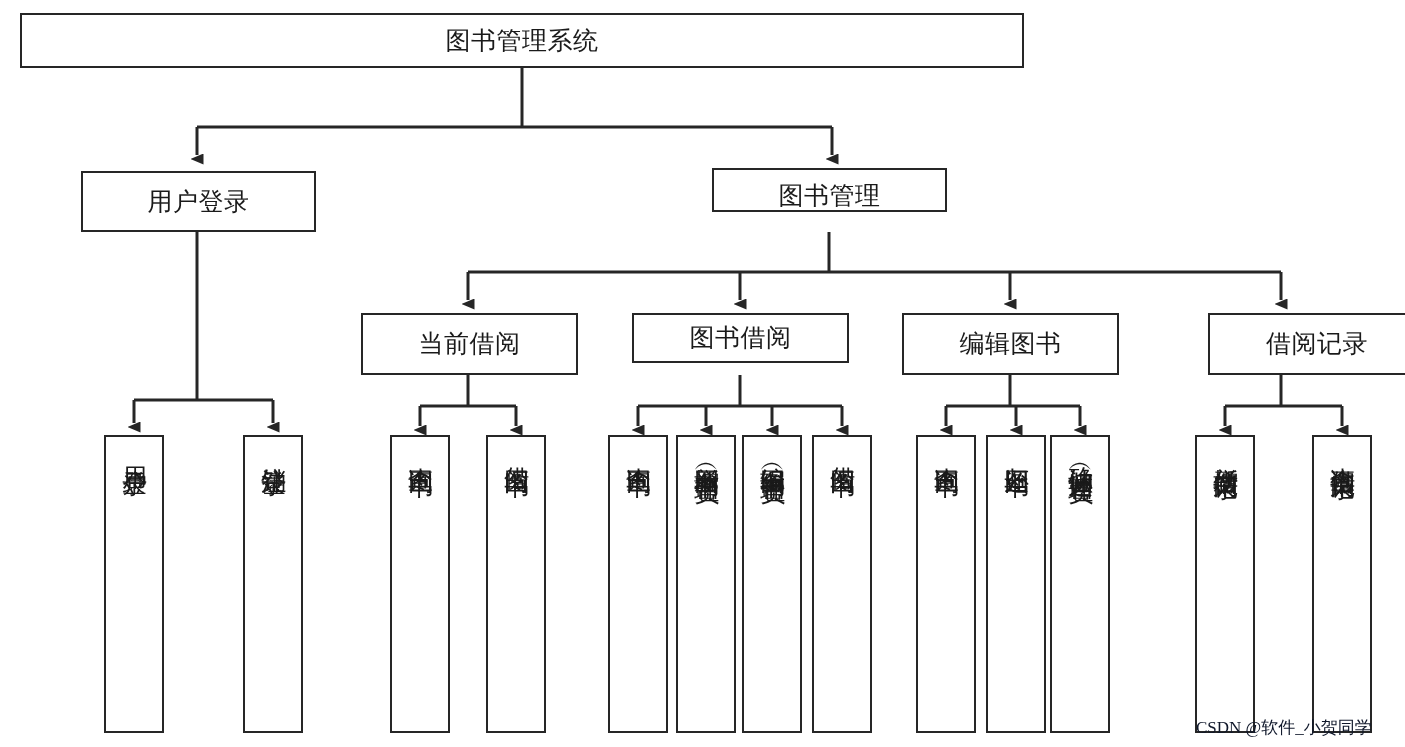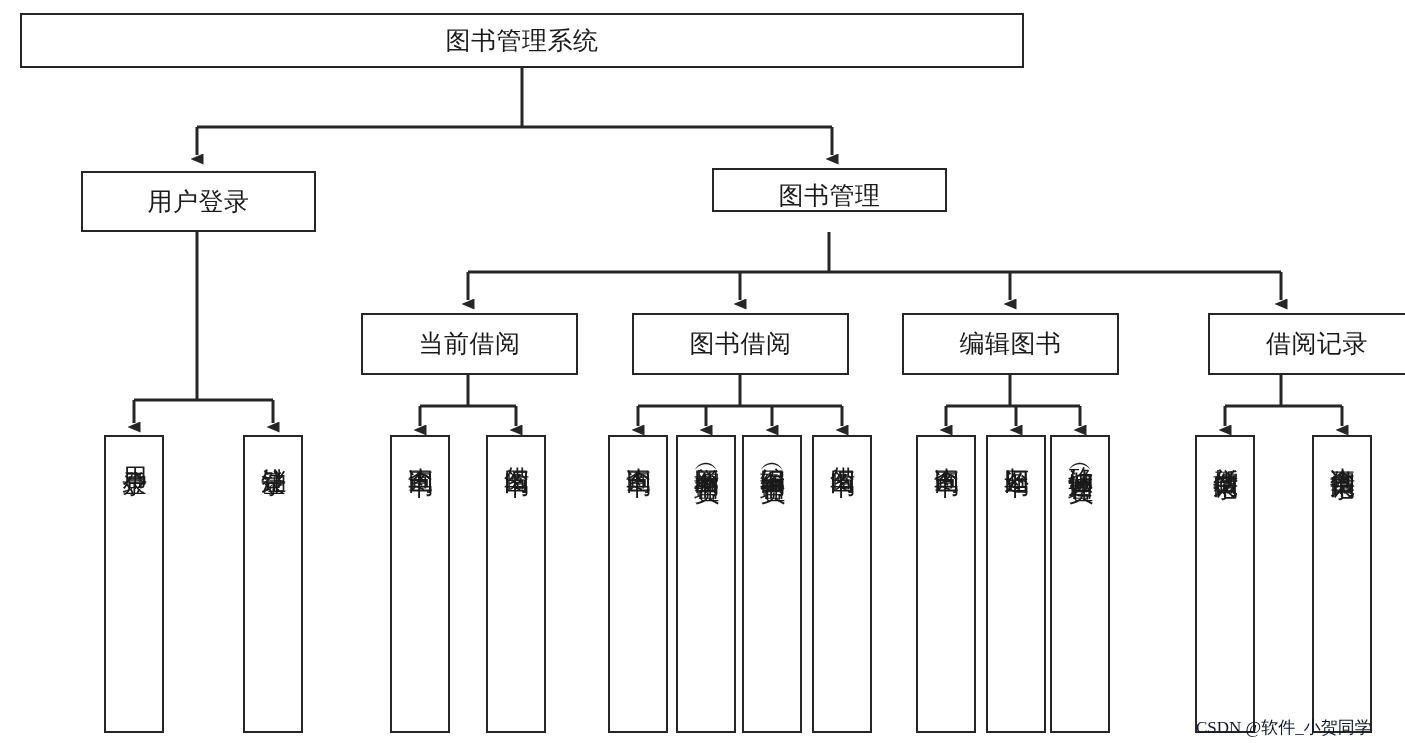--- a/index.html
+++ b/index.html
@@ -138,21 +138,21 @@
   <div class="node horiz" style="left: 81px; top: 171px; width: 235px; height: 61px;">
     <span class="node-label">用户登录</span>
   </div>
   <div class="node horiz" style="left: 712px; top: 168px; width: 235px; height: 44px; align-items: flex-end;">
     <span class="node-label">图书管理</span>
   </div>
 
   <div class="node horiz" style="left: 361px; top: 313px; width: 217px; height: 62px;">
     <span class="node-label">当前借阅</span>
   </div>
-  <div class="node horiz" style="left: 632px; top: 313px; width: 217px; height: 62px;">
+  <div class="node horiz" style="left: 632px; top: 313px; width: 217px; height: 50px;">
     <span class="node-label">图书借阅</span>
   </div>
   <div class="node horiz" style="left: 902px; top: 313px; width: 217px; height: 62px;">
     <span class="node-label">编辑图书</span>
   </div>
   <div class="node horiz" style="left: 1172px; top: 313px; width: 218px; height: 62px; margin-left: 36px;">
     <span class="node-label">借阅记录</span>
   </div>
 
   <div class="node vert" style="left: 104px; top: 435px; width: 60px; height: 298px;">

